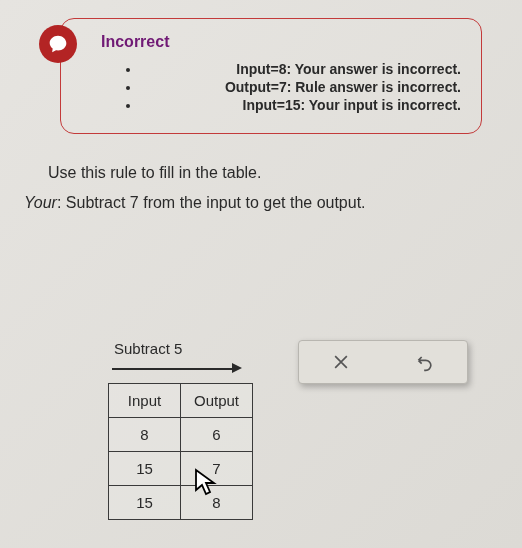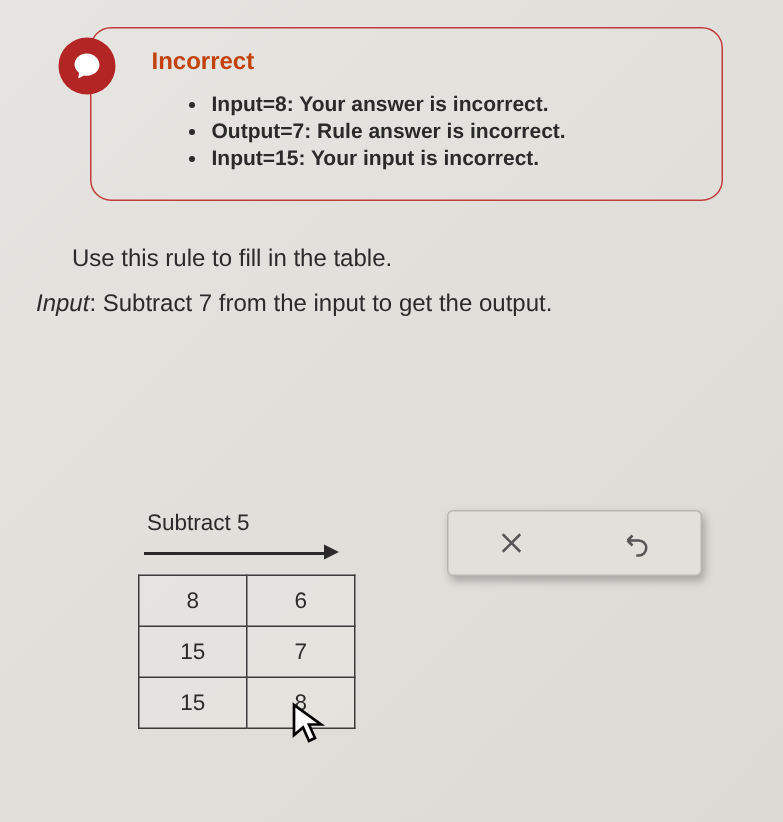--- a/index.html
+++ b/index.html
@@ -22,49 +22,49 @@
   .badge {
     position: absolute;
     left: -22px; top: 6px;
     width: 38px; height: 38px;
     border-radius: 50%;
     background: #b32424;
     display: flex; align-items: center; justify-content: center;
   }
   .badge svg { width: 20px; height: 20px; fill: #fff; }
   .incorrect-title {
-    color: #c2410c;
+    color: #701a75;
     font-weight: bold;
     font-size: 16px;
     margin-bottom: 10px;
   }
   .incorrect-sub {
     font-weight: bold;
     font-size: 14px;
     margin-bottom: 8px;
   }
   .feedback-list {
     list-style: disc;
     padding-left: 40px;
     font-size: 14px;
     font-weight: bold;
   }
-  .feedback-list li { margin: 2px 0; }
+  .feedback-list li { margin: 2px 0; text-align: right; }
   .instructions {
     margin: 30px 40px 0 48px;
     font-size: 16px;
   }
   .rule-line {
     margin: 12px 0 0 24px;
     font-size: 16px;
   }
   .rule-line .rule-word { font-style: italic; }
   .table-wrap {
     position: absolute;
-    left: 92px; top: 340px;
+    left: 108px; top: 340px;
   }
   .table-caption {
     font-size: 15px;
     margin: 0 0 2px 6px;
   }
   .arrow-line {
     position: relative;
     width: 140px; height: 18px;
     margin-bottom: 6px;
   }
@@ -132,28 +132,32 @@
   <div class="incorrect-title">Incorrect</div>
   <ul class="feedback-list">
     <li>Input=8: Your answer is incorrect.</li>
     <li>Output=7: Rule answer is incorrect.</li>
     <li>Input=15: Your input is incorrect.</li>
   </ul>
 </div>
 
 <div class="instructions">Use this rule to fill in the table.</div>
 <div class="rule-line">
-  <span class="rule-word">Input</span><span>: Subtract 7 from the input to get the output.</span>
+  <span class="rule-word">Your</span><span>: Subtract 7 from the input to get the output.</span>
 </div>
 
 <div class="table-wrap">
   <div class="table-caption">Subtract 5</div>
   <div class="arrow-line"></div>
   <table class="io">
     <tbody>
+        <tr>
+      <th>Input</th>
+      <th>Output</th>
+    </tr>
     <tr>
       <td>8</td>
       <td>6</td>
     </tr>
     <tr>
       <td>15</td>
       <td>7</td>
     </tr>
     <tr>
       <td>15</td>

